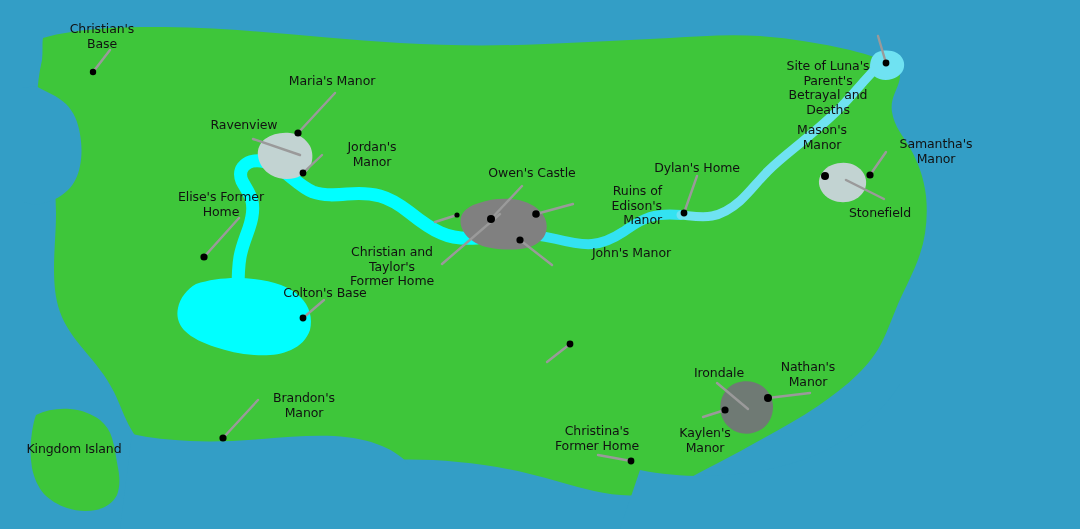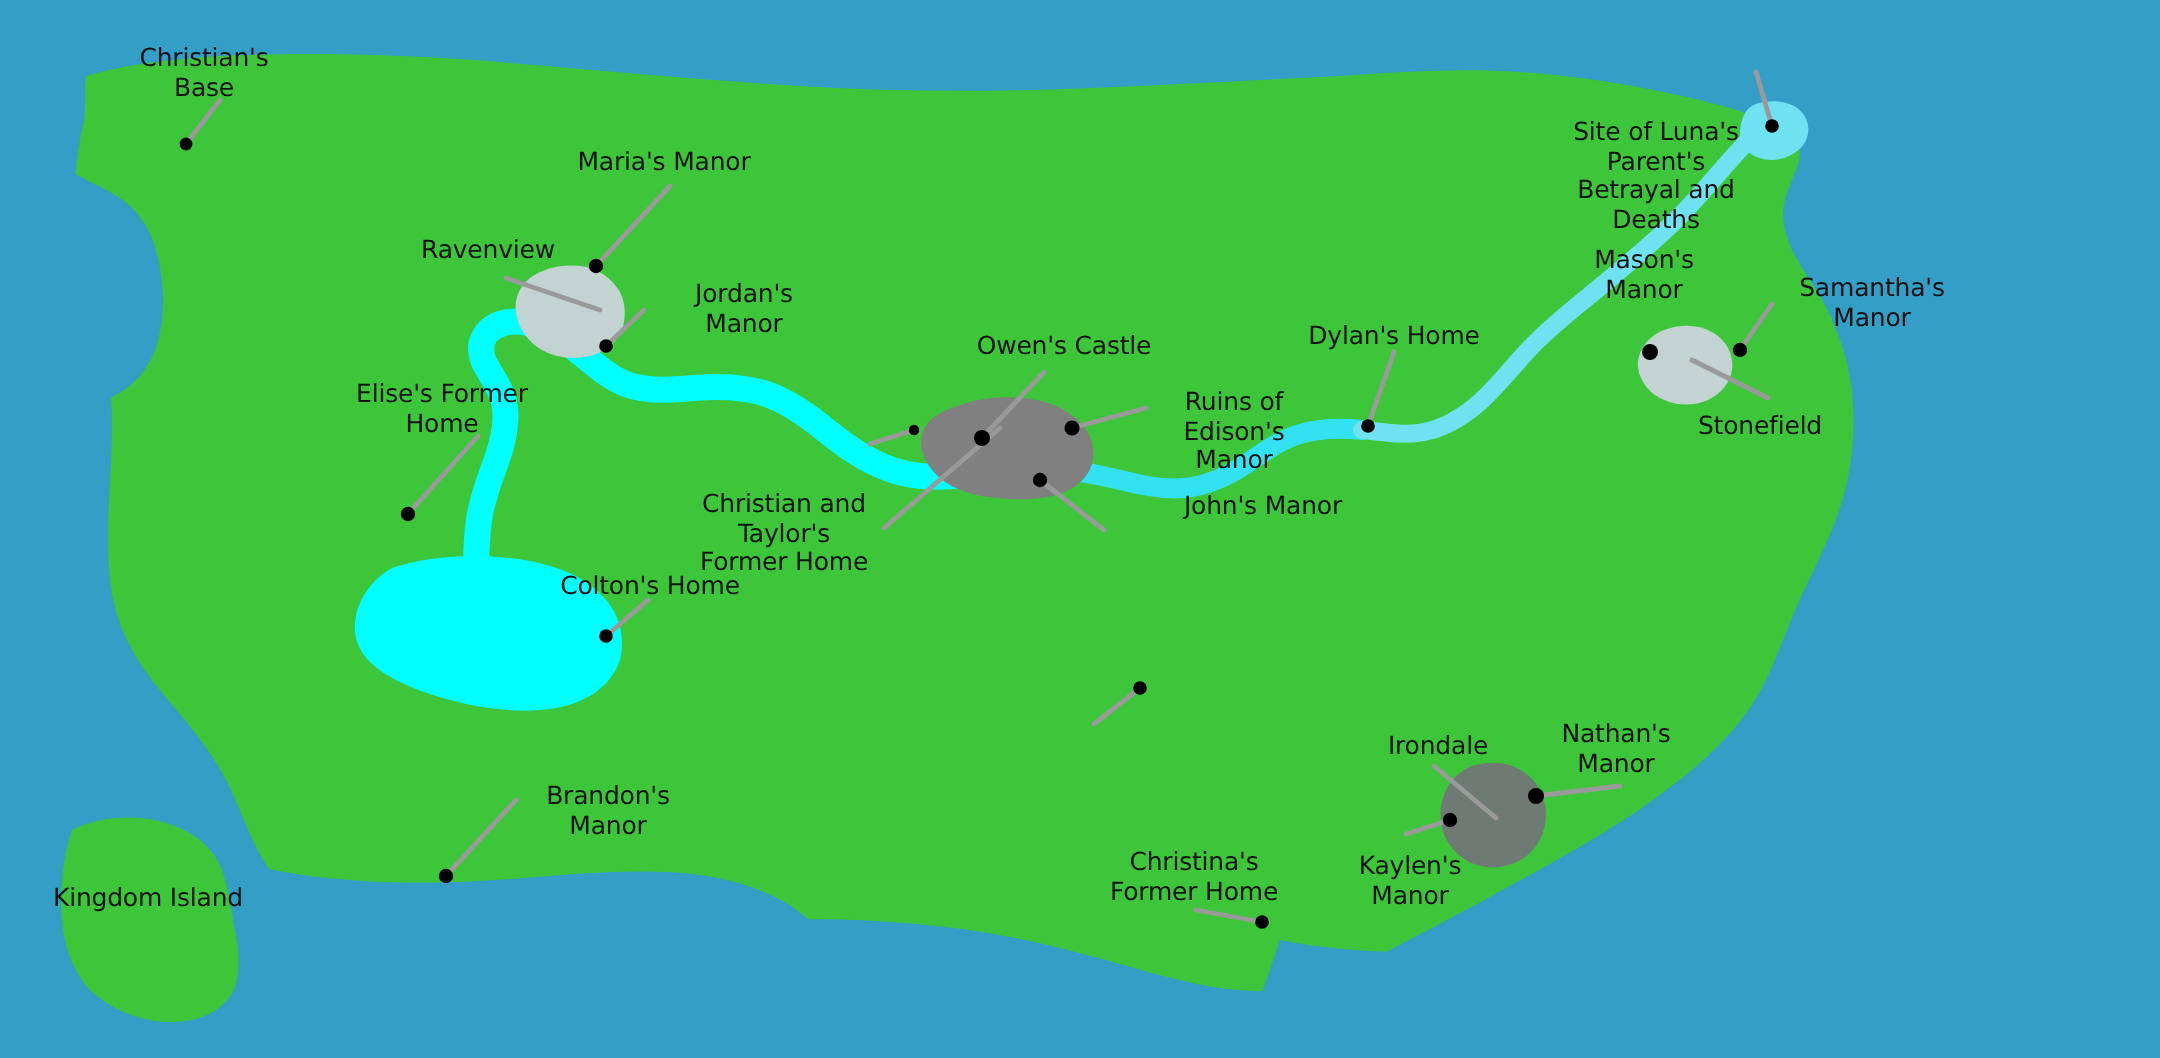--- a/index.html
+++ b/index.html
@@ -276,35 +276,35 @@
 
   <div class="map-label" style="left:936px; top:137px; width:110px;">Samantha's
 Manor</div>
 
   <div class="map-label" style="left:880px; top:206px; width:100px;">Stonefield</div>
 
   <div class="map-label" style="left:532px; top:166px; width:130px;">Owen's Castle</div>
 
   <div class="map-label" style="left:697px; top:161px; width:130px;">Dylan's Home</div>
 
-  <div class="map-label" style="left:617px; top:194px; width:90px;">Ruins of
+  <div class="map-label" style="left:617px; top:184px; width:90px;text-align:right;">Ruins of
 Edison's
 Manor</div>
 
   <div class="map-label" style="left:221px; top:190px; width:130px;">Elise's Former
 Home</div>
 
   <div class="map-label" style="left:392px; top:201px; width:130px;margin-top:44px;">Christian and
 Taylor's
 Former Home</div>
 
   <div class="map-label" style="left:606px; top:246px; width:130px;text-align:right;">John's Manor</div>
 
 
-  <div class="map-label" style="left:325px; top:286px; width:130px;">Colton's Home</div>
+  <div class="map-label" style="left:325px; top:286px; width:130px;">Colton's Base</div>
 
 
   <div class="map-label" style="left:719px; top:366px; width:90px;">Irondale</div>
 
   <div class="map-label" style="left:808px; top:360px; width:90px;">Nathan's
 Manor</div>
 
   <div class="map-label" style="left:304px; top:391px; width:100px;">Brandon's
 Manor</div>
 

